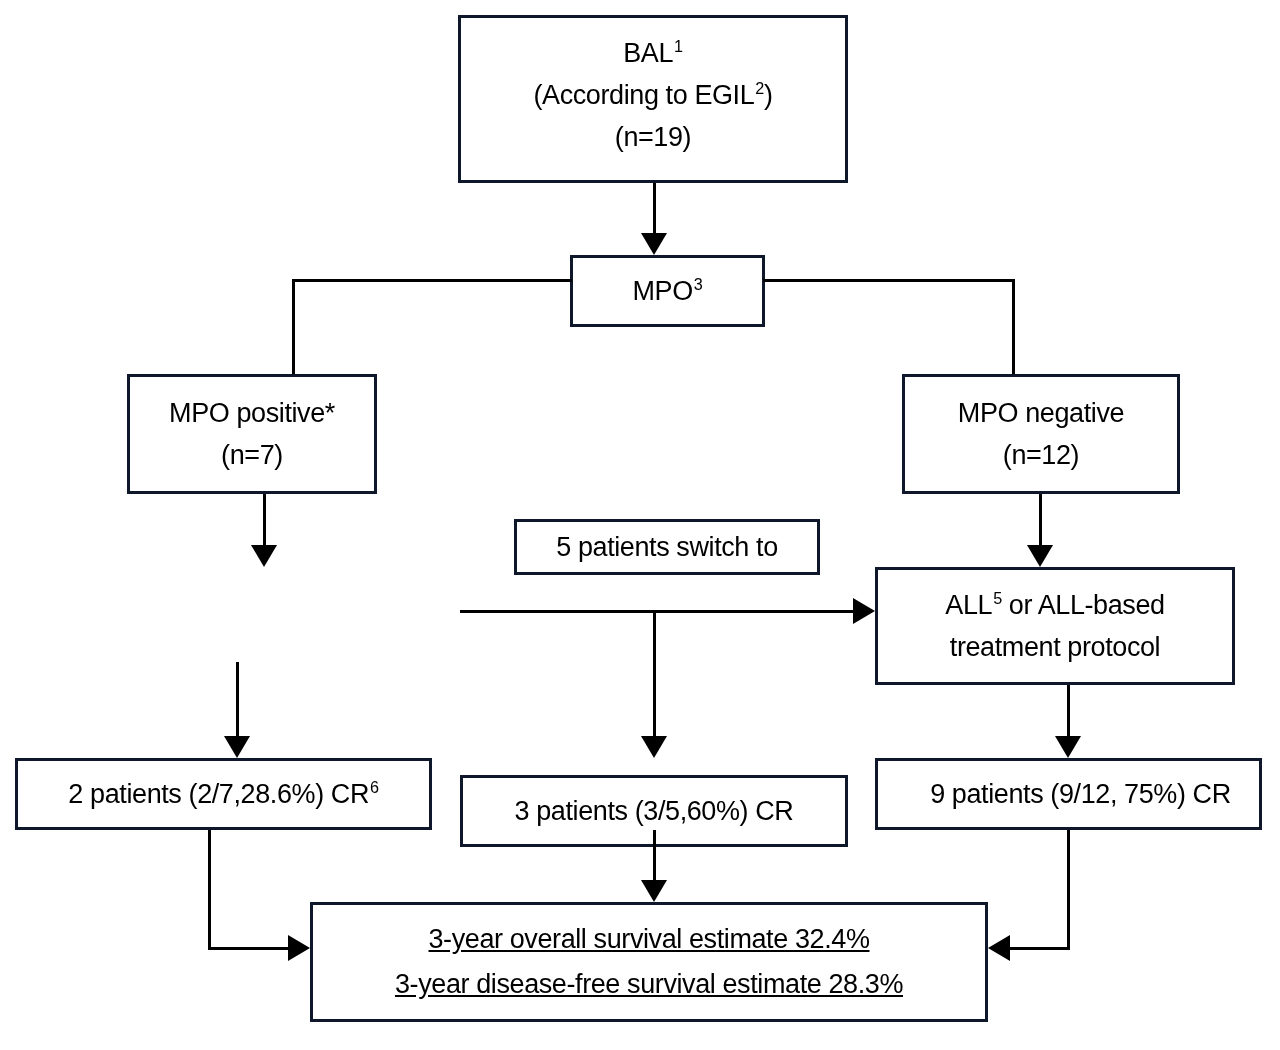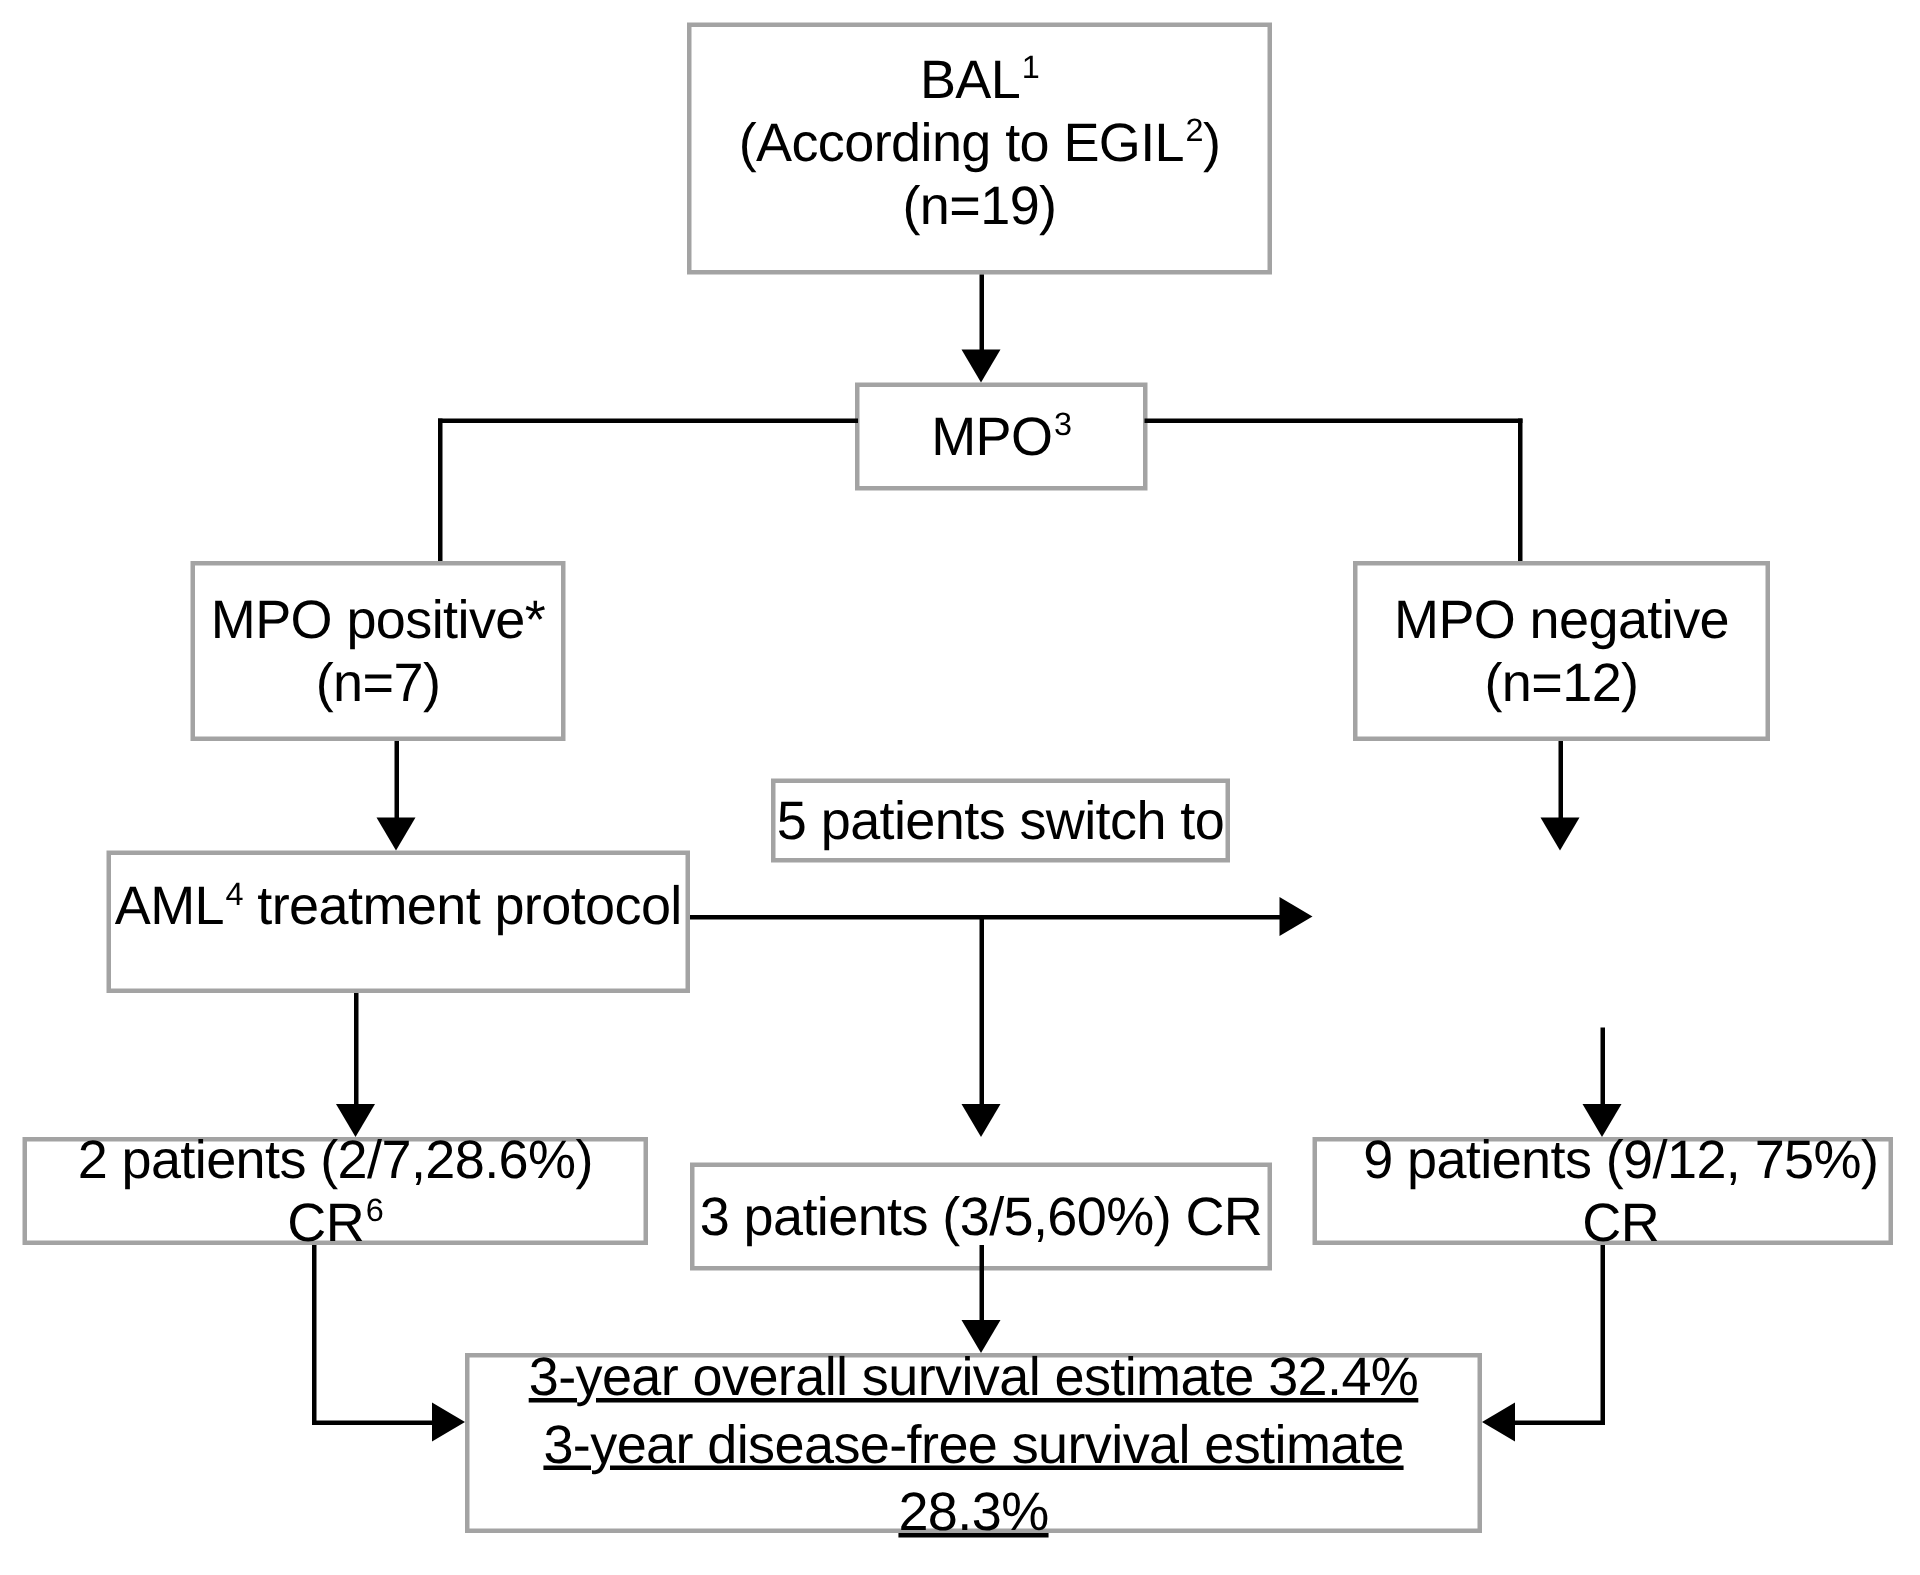--- a/index.html
+++ b/index.html
@@ -1,23 +1,23 @@
 <!DOCTYPE html>
 <html><head>
 <meta charset="utf-8">
 <style>
   * { margin:0; padding:0; box-sizing:border-box; }
   html,body { width:1280px; height:1050px; background:#ffffff; }
   body { font-family:"Liberation Sans", sans-serif; color:#000; position:relative; }
   #canvas { position:absolute; left:0; top:0; width:1280px; height:1050px; background:#fff; }
 
   .box {
-    position:absolute; border:3px solid #a3a3a3; background:#fff;
+    position:absolute; border:3px solid #0f172a; background:#fff;
     display:flex; flex-direction:column; align-items:center; justify-content:center;
-    text-align:center; font-size:36px; line-height:42px; letter-spacing:-0.4px;
+    text-align:center; font-size:27px; line-height:42px; letter-spacing:-0.4px;
   }
   .box sup { font-size:0.60em; line-height:0; vertical-align:super; margin-left:1px; }
 
   .vline, .hline { position:absolute; background:#000; }
   .arrow { position:absolute; width:0; height:0; }
   .arrow.down  { border-left:13px solid transparent; border-right:13px solid transparent; border-top:22px solid #000; }
   .arrow.right { border-top:13px solid transparent; border-bottom:13px solid transparent; border-left:22px solid #000; }
   .arrow.left  { border-top:13px solid transparent; border-bottom:13px solid transparent; border-right:22px solid #000; }
 
   
@@ -55,24 +55,25 @@
 
   <div class="box b-neg">
     <div>MPO negative</div>
     <div>(n=12)</div>
   </div>
 
   <div class="box b-switch">
     <div>5 patients switch to</div>
   </div>
 
-  <div class="box b-aml">
-    <div><span>AML</span><sup>4</sup><span> treatment protocol</span></div>
+
+  <div class="box b-all">
+    <div><span>ALL</span><sup>5</sup><span> or ALL-based</span></div>
+    <div>treatment protocol</div>
   </div>
-
 
   <div class="box b-cr1">
     <div><span>2 patients (2/7,28.6%) CR</span><sup>6</sup></div>
   </div>
 
   <div class="box b-cr2">
     <div>3 patients (3/5,60%) CR</div>
   </div>
 
   <div class="box b-cr3">

